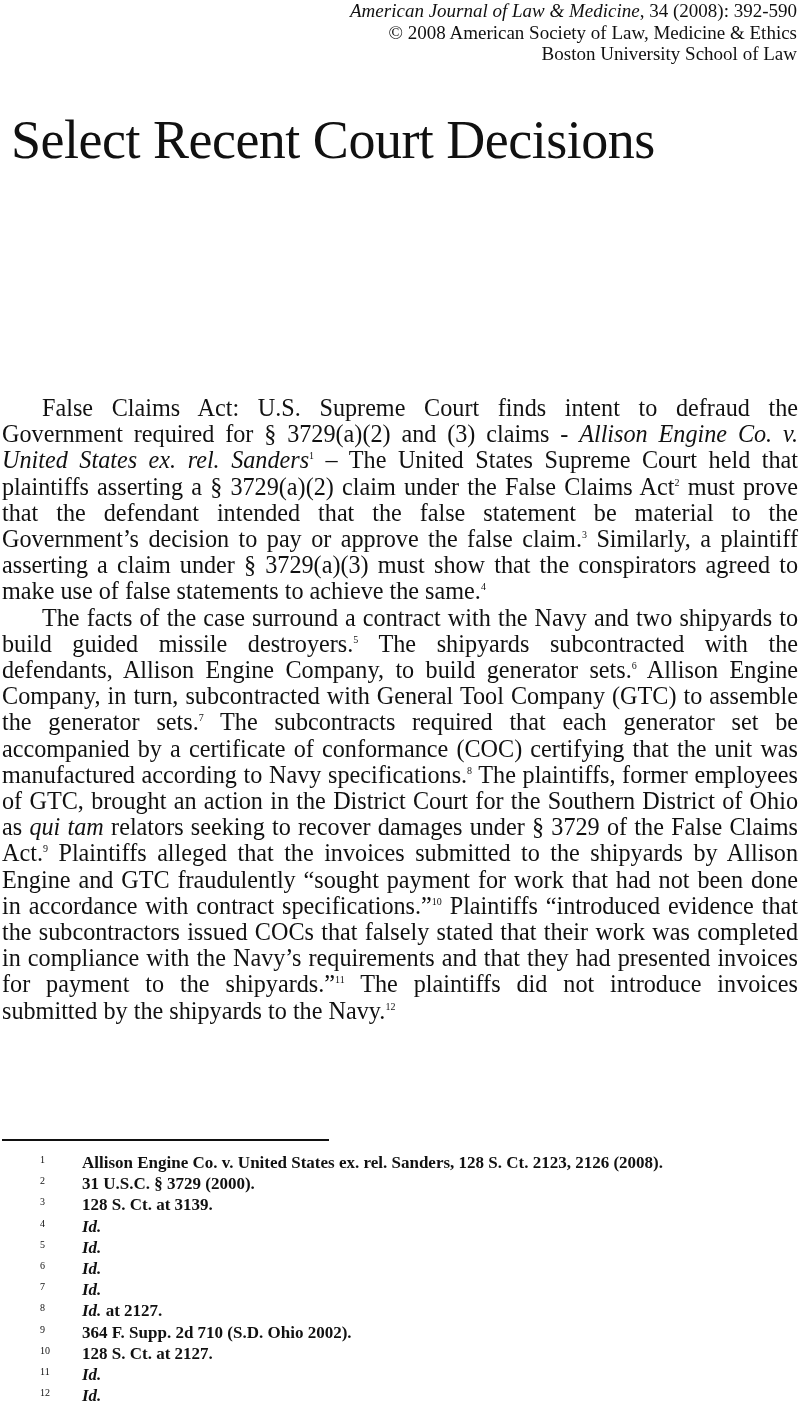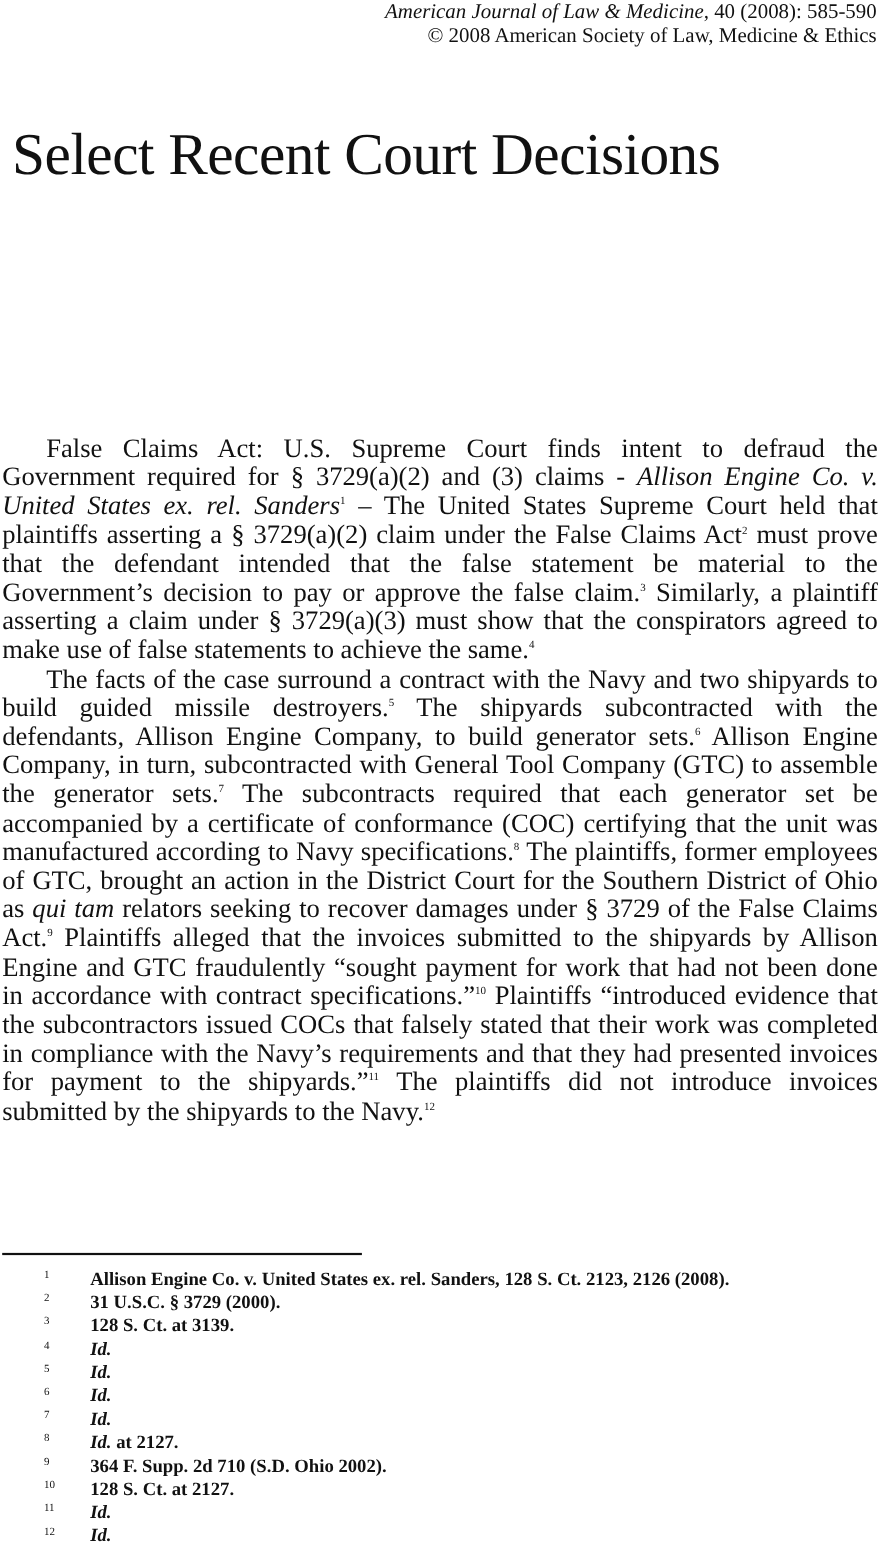--- a/index.html
+++ b/index.html
@@ -37,22 +37,23 @@
       font-family: "Liberation Serif", serif; font-size: 17px; line-height: 21.2px;
     }
     .fn { display: flex; }
     .fn .num { width: 42px; font-size: 10px; line-height: 16px; }
     .fn .txt { flex: 1; font-weight: bold; }
   </style>
 </head>
 <body>
 
 <div class="header">
-  <div><span class="journal">American Journal of Law &amp; Medicine</span><span>, 40 (2008):  585-590</span></div>
+  <div><span class="journal">American Journal of Law &amp; Medicine</span><span>, 34 (2008):  392-590</span></div>
   <div>© 2008 American Society of Law, Medicine &amp; Ethics</div>
+  <div>Boston University School of Law</div>
 </div>
 
 <h1 class="title" style="margin:0;font-weight:normal;padding-left:11px;">Select Recent Court Decisions</h1>
 
 <div class="body-text">
   <p><span class="bold">False Claims Act:  U.S. Supreme Court finds intent to defraud the Government required for § 3729(a)(2) and (3) claims - </span><span class="bold it">Allison Engine Co. v. United States ex. rel. Sanders</span><sup>1</sup><span> – The United States Supreme Court held that plaintiffs asserting a § 3729(a)(2) claim under the False Claims Act</span><sup>2</sup><span> must prove that the defendant intended that the false statement be material to the Government’s decision to pay or approve the false claim.</span><sup>3</sup><span>  Similarly, a plaintiff asserting a claim under § 3729(a)(3) must show that the conspirators agreed to make use of false statements to achieve the same.</span><sup>4</sup></p>
 
   <p><span>The facts of the case surround a contract with the Navy and two shipyards to build guided missile destroyers.</span><sup>5</sup><span>  The shipyards subcontracted with the defendants, Allison Engine Company, to build generator sets.</span><sup>6</sup><span>  Allison Engine Company, in turn, subcontracted with General Tool Company (GTC) to assemble the generator sets.</span><sup>7</sup><span>  The subcontracts required that each generator set be accompanied by a certificate of conformance (COC) certifying that the unit was manufactured according to Navy specifications.</span><sup>8</sup><span>  The plaintiffs, former employees of GTC, brought an action in the District Court for the Southern District of Ohio as </span><span class="it">qui tam</span><span>  relators seeking to recover damages under § 3729 of the False Claims Act.</span><sup>9</sup><span>  Plaintiffs alleged that the invoices submitted to the shipyards by Allison Engine and GTC fraudulently “sought payment for work that had not been done in accordance with contract specifications.”</span><sup>10</sup><span>  Plaintiffs “introduced evidence that the subcontractors issued COCs that falsely stated that their work was completed in compliance with the Navy’s requirements and that they had presented invoices for payment to the shipyards.”</span><sup>11</sup><span>  The plaintiffs did not introduce invoices submitted by the shipyards to the Navy.</span><sup>12</sup></p>
 
 </div>

